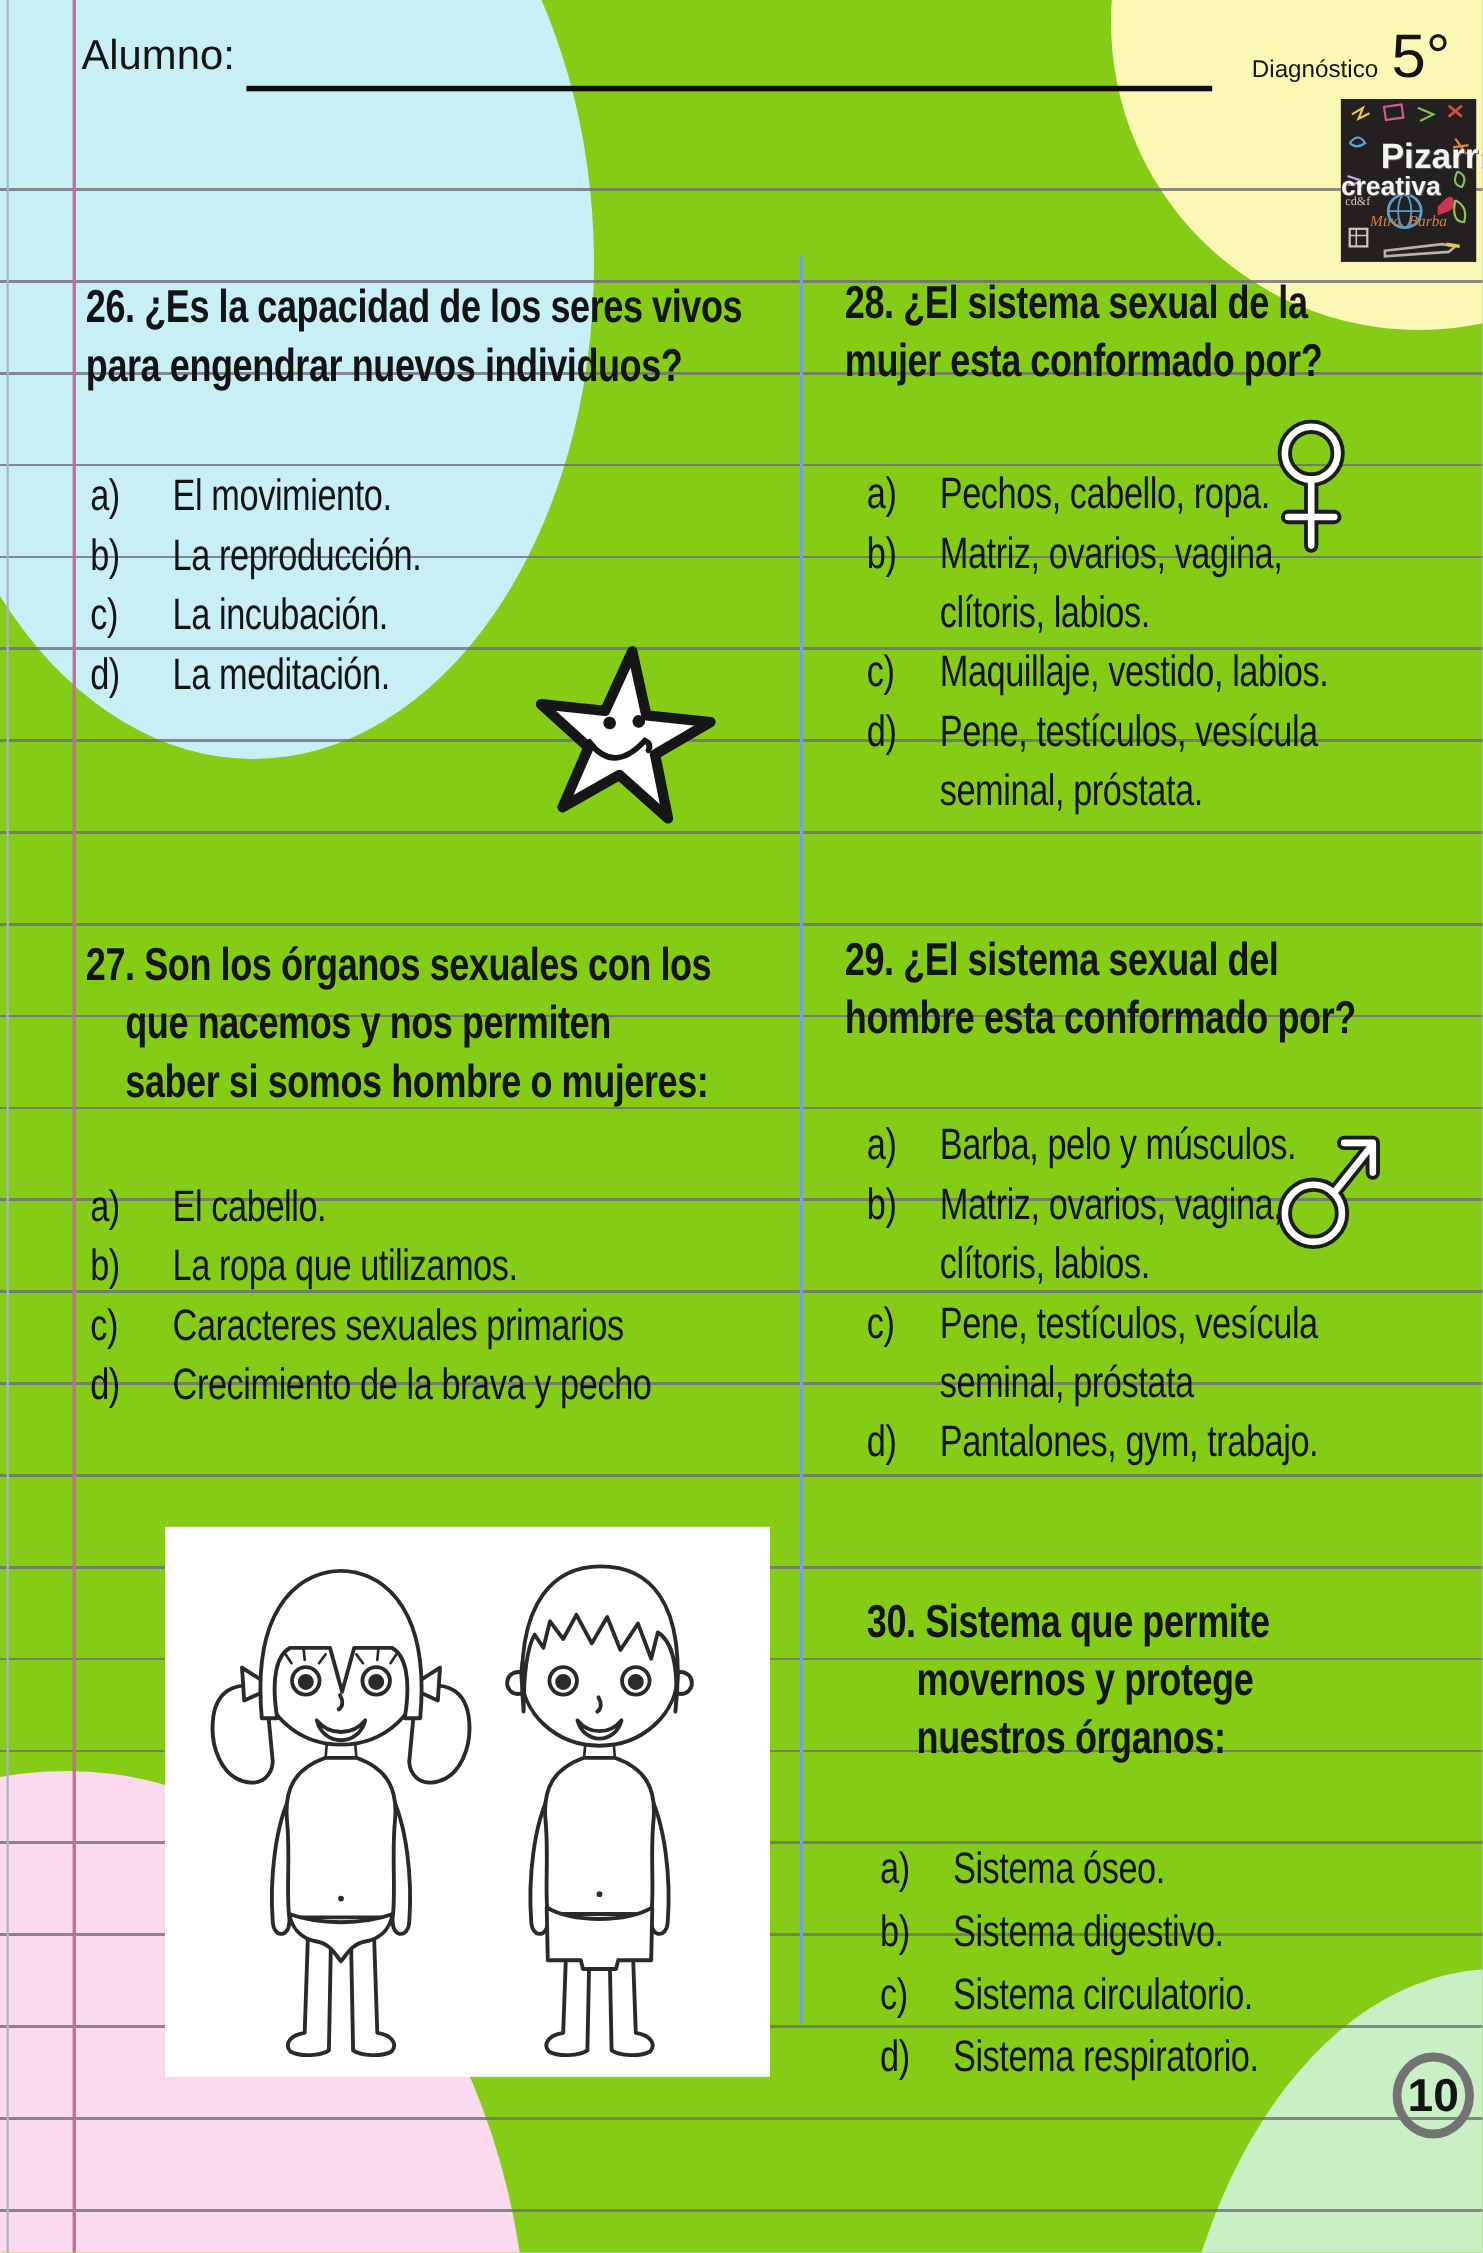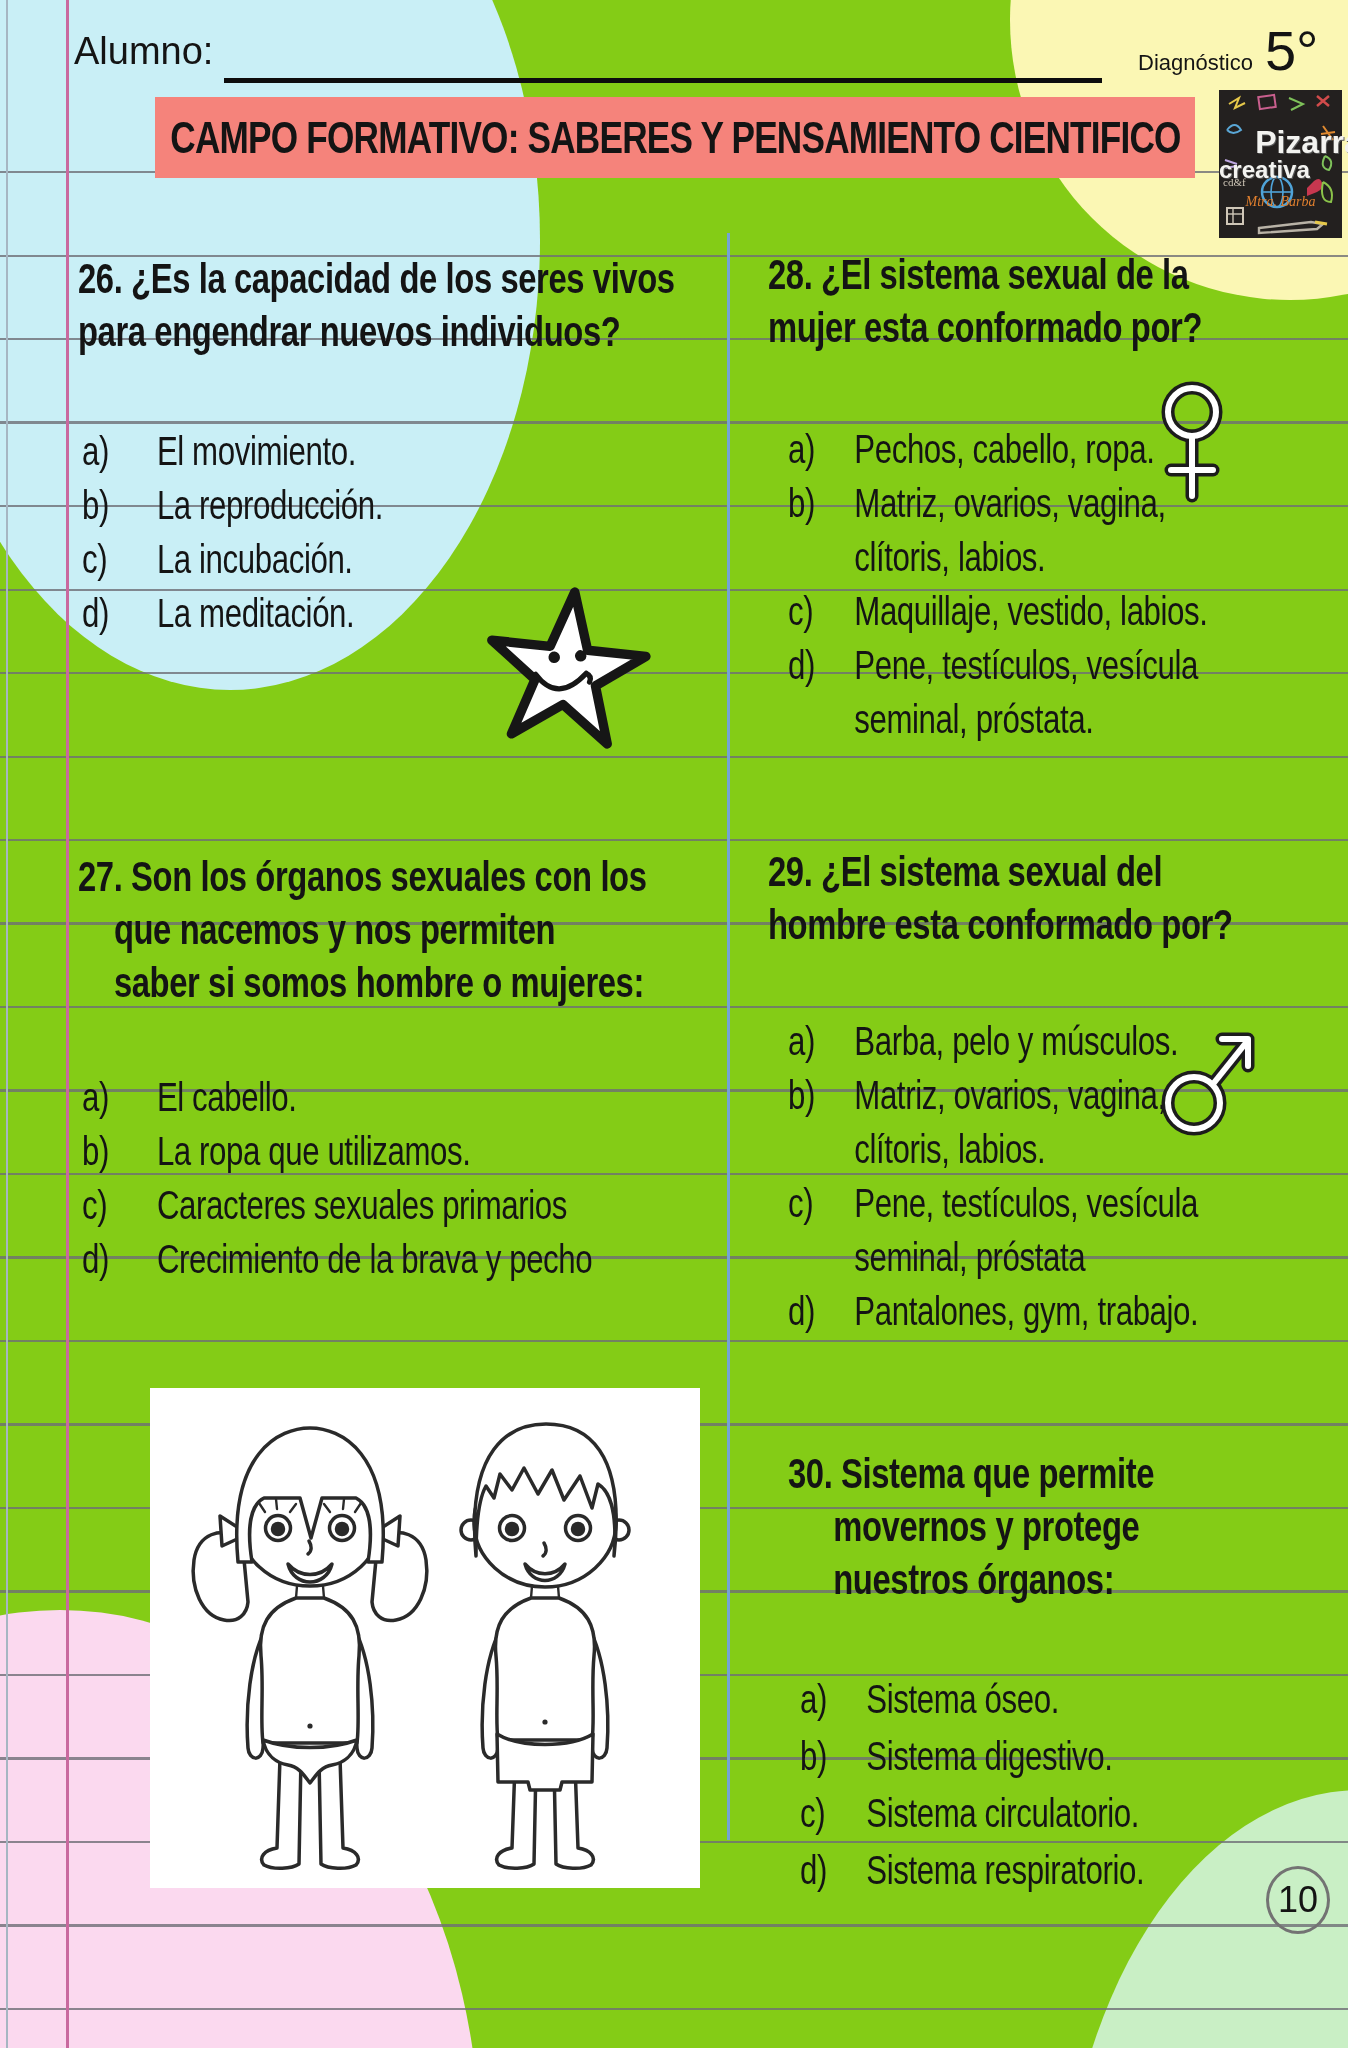--- a/index.html
+++ b/index.html
@@ -38,23 +38,23 @@
   .q-title .ind{margin-left:46px;}
   .q30t .ind{margin-left:58px;}
   .q-opts{position:absolute;z-index:5;font-size:40px;line-height:54px;white-space:nowrap;
           letter-spacing:-.5px;transform:scaleX(.78);transform-origin:0 0;}
   .q-opts .row{display:flex;height:54px;}
   .q-opts .letter{width:96px;flex:none;}
   .rcol .letter{width:85px;}
   .q30o .row{height:57px;}
   .art{position:absolute;z-index:5;}
   .kids-box{position:absolute;left:150px;top:1388px;width:550px;height:500px;background:#fff;z-index:4;}
-  .badge{position:absolute;left:1266px;top:1866px;width:58px;height:62px;border:3px solid #737373;
+  .badge{position:absolute;left:1266px;top:1866px;width:58px;height:62px;border:8px solid #737373;
          border-radius:50%;display:flex;align-items:center;justify-content:center;z-index:5;
-         font-size:36px;font-weight:normal;}
+         font-size:42px;font-weight:bold;}
 </style>
 </head>
 <body>
 
 <div class="page">
 
   <div class="blob blob-cyan"></div>
   <div class="blob blob-yellow"></div>
   <div class="blob blob-pink"></div>
   <div class="blob blob-green"></div>
@@ -62,23 +62,20 @@
   <div class="ruled"></div>
   <div class="vline edge-line"></div>
   <div class="vline margin-line"></div>
   <div class="vline divider-line"></div>
 
   <div class="hdr-label">Alumno:</div>
   <div class="name-line"></div>
   <div class="diag">
     <span class="d-label">Diagnóstico</span>
     <span class="d-grade">5°</span>
-  </div>
-  <div class="banner">
-    <span>CAMPO FORMATIVO: SABERES Y PENSAMIENTO CIENTIFICO</span>
   </div>
 
   <div class="logo">
     <svg width="123" height="148" viewBox="0 0 123 148">
       <rect x="0" y="0" width="123" height="148" fill="#23201f"></rect>
       <path d="M10,14 l10,-6 l-4,10 l10,-5" stroke="#e6c84a" stroke-width="2" fill="none"></path>
       <rect x="40" y="6" width="16" height="12" fill="none" stroke="#c95f8e" stroke-width="2" transform="rotate(-8 48 12)"></rect>
       <path d="M70,8 l14,6 l-12,6" stroke="#7ec15a" stroke-width="2" fill="none"></path>
       <path d="M98,6 l12,10 m-12,0 l12,-10" stroke="#d14b4b" stroke-width="2.5" fill="none"></path>
       <path d="M8,40 q8,-10 14,0 q-8,6 -14,0" stroke="#5aa7d6" stroke-width="2" fill="none"></path>

